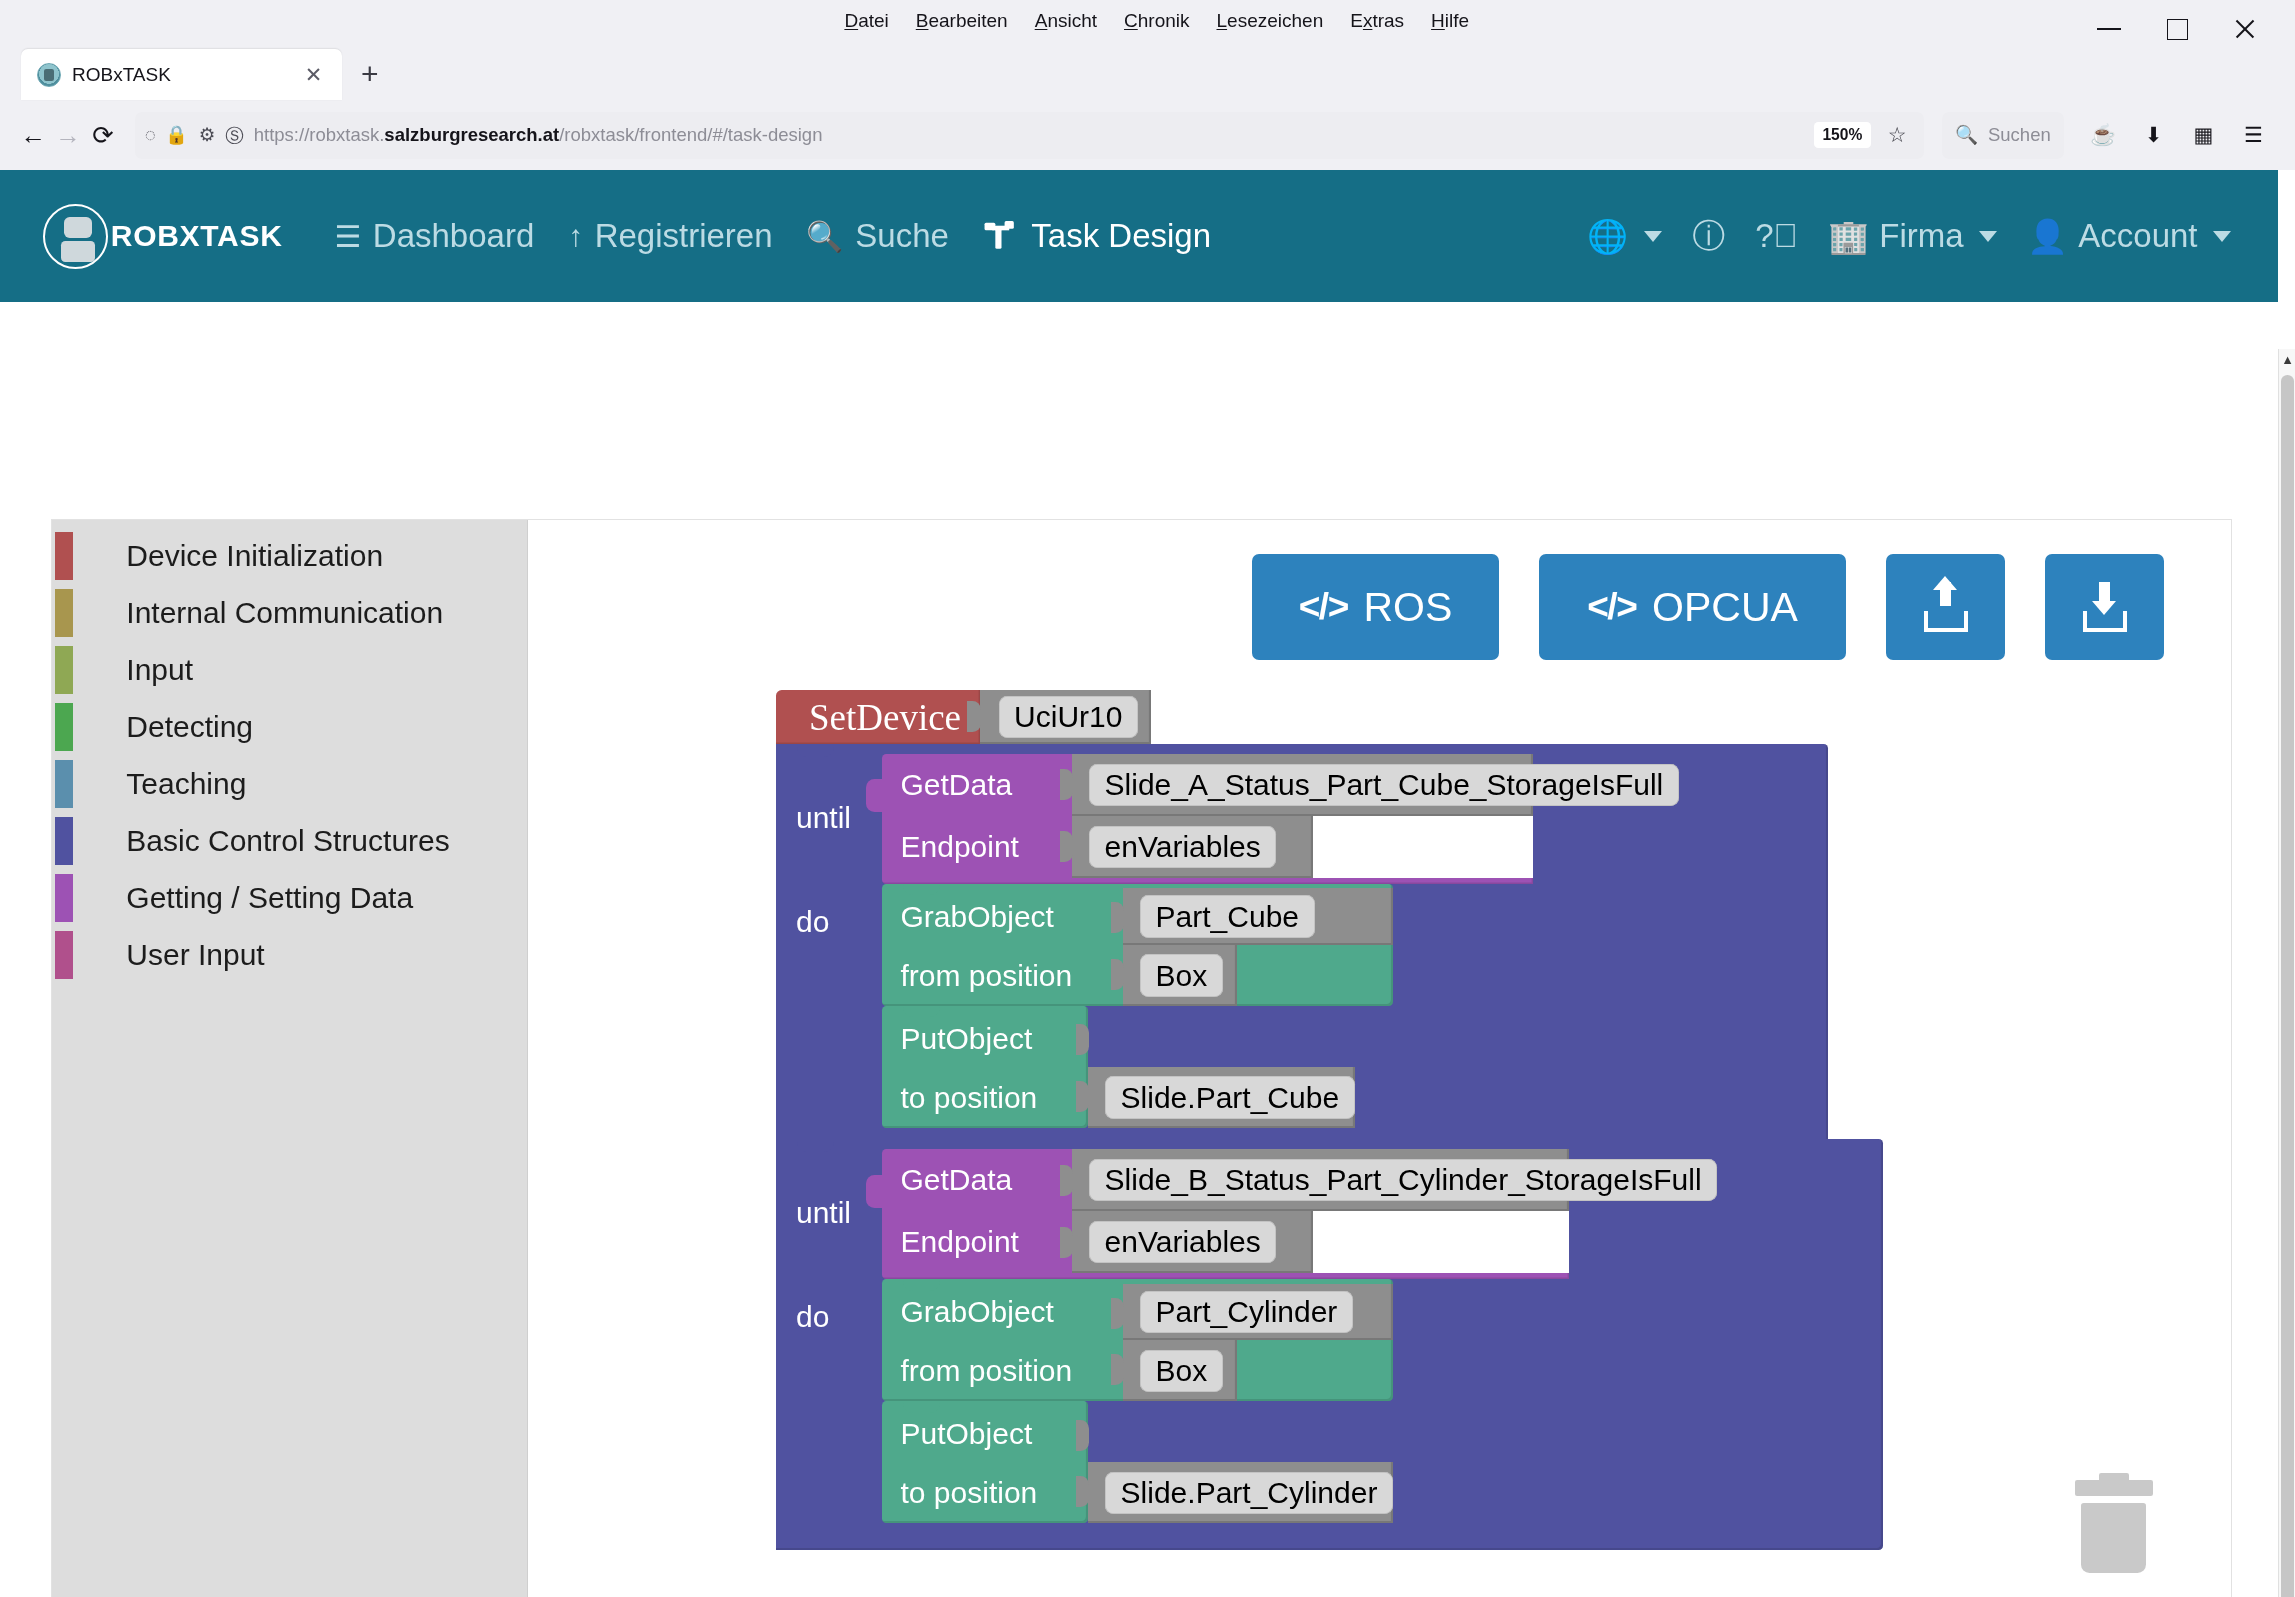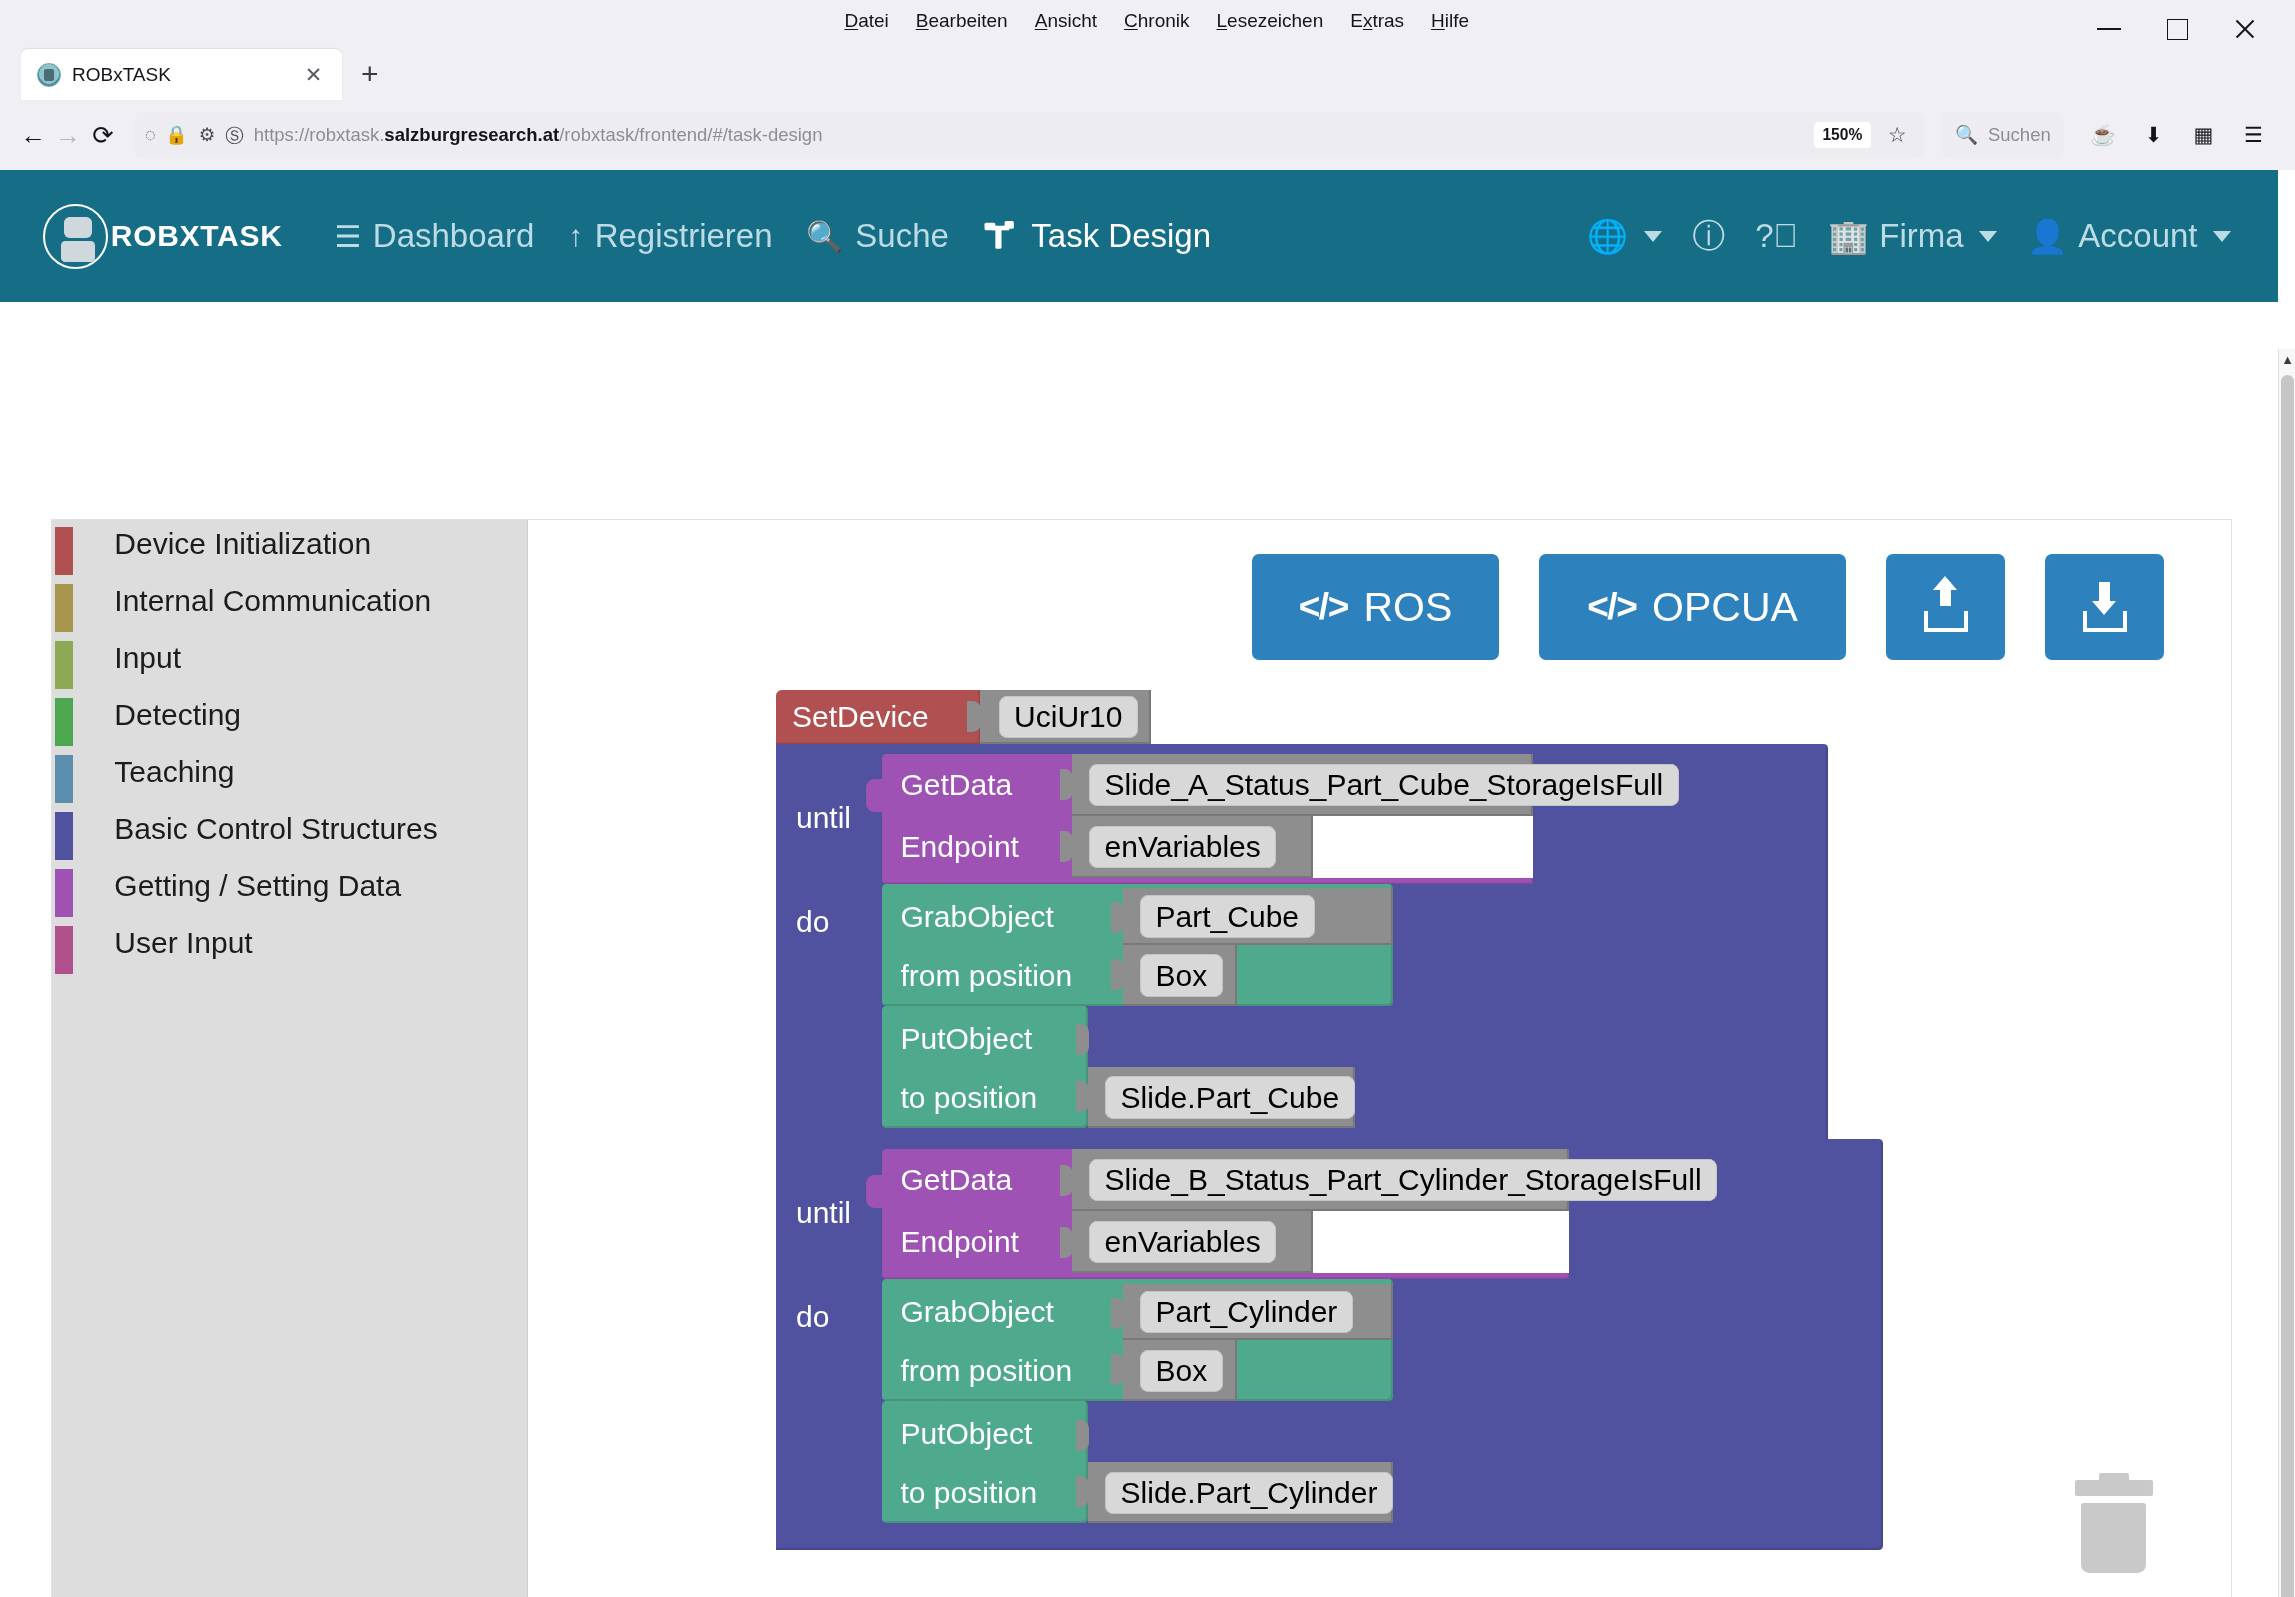--- a/index.html
+++ b/index.html
@@ -146,21 +146,21 @@
     position: absolute; left: 51px; top: 349px;
     width: 2181px; height: 1109px; background: #ffffff;
     border: 0.7px solid #e2e2e2;
     display: flex;
   }
   #toolbox {
     width: 476px; background: #dddddd; padding-top: 7px; flex: 0 0 476px;
     border-right: 0.7px solid #cfcfcf;
   }
   .tb-row {
-    display: flex; height: 57px; gap: 4px; cursor: pointer;
+    display: flex; align-items: center; height: 57px; gap: 16px; cursor: pointer;
   }
   .tb-swatch { width: 18.5px; height: 48px; margin-left: 2.8px; flex: 0 0 18.5px; }
   .tb-label { font-size: 30px; color: #1c1c1c; margin-left: 37px; white-space: nowrap; }
 
   #canvas { position: relative; flex: 1; background: #ffffff; overflow: hidden; }
 
   
   #actionbar {
     position: absolute; right: 67px; top: 34px; display: flex; gap: 40px; align-items: center;
   }
@@ -218,21 +218,21 @@
   }
   .b-red {
     background: #b05050; width: 204px; border-radius: 5.7px 0 0 0;
     display: flex; align-items: center; position: relative;
     box-shadow: inset -1.4px -1.4px 0 rgba(0,0,0,.12);
   }
   .b-red:after {
     content:""; position:absolute; right:-0.7px; top: 11.4px; width: 14px; height: 31px;
     background: #8e8e8e; border-radius: 0 8.5px 8.5px 0;
   }
-  .b-red .lbl { color: #ffffff; font-size: 30px; padding-left: 16px; }
+  .b-red .lbl { color: #ffffff; font-size: 37px; padding-left: 33px; font-family: Liberation Serif, serif; }
   .b-gray-slot {
     background: #8e8e8e; flex: 1; display:flex; align-items:center; padding-left: 18.5px;
     box-shadow: inset -2.1px -2.1px 0 rgba(0,0,0,.15);
   }
   .field {
     background: #d8d8d8; border-radius: 8.5px; font-size: 30px; color: #000;
     padding: 4.3px 15.6px; white-space: nowrap; box-shadow: inset 0 0 0 0.7px #bcbcbc;
   }
 
   .b-until {

